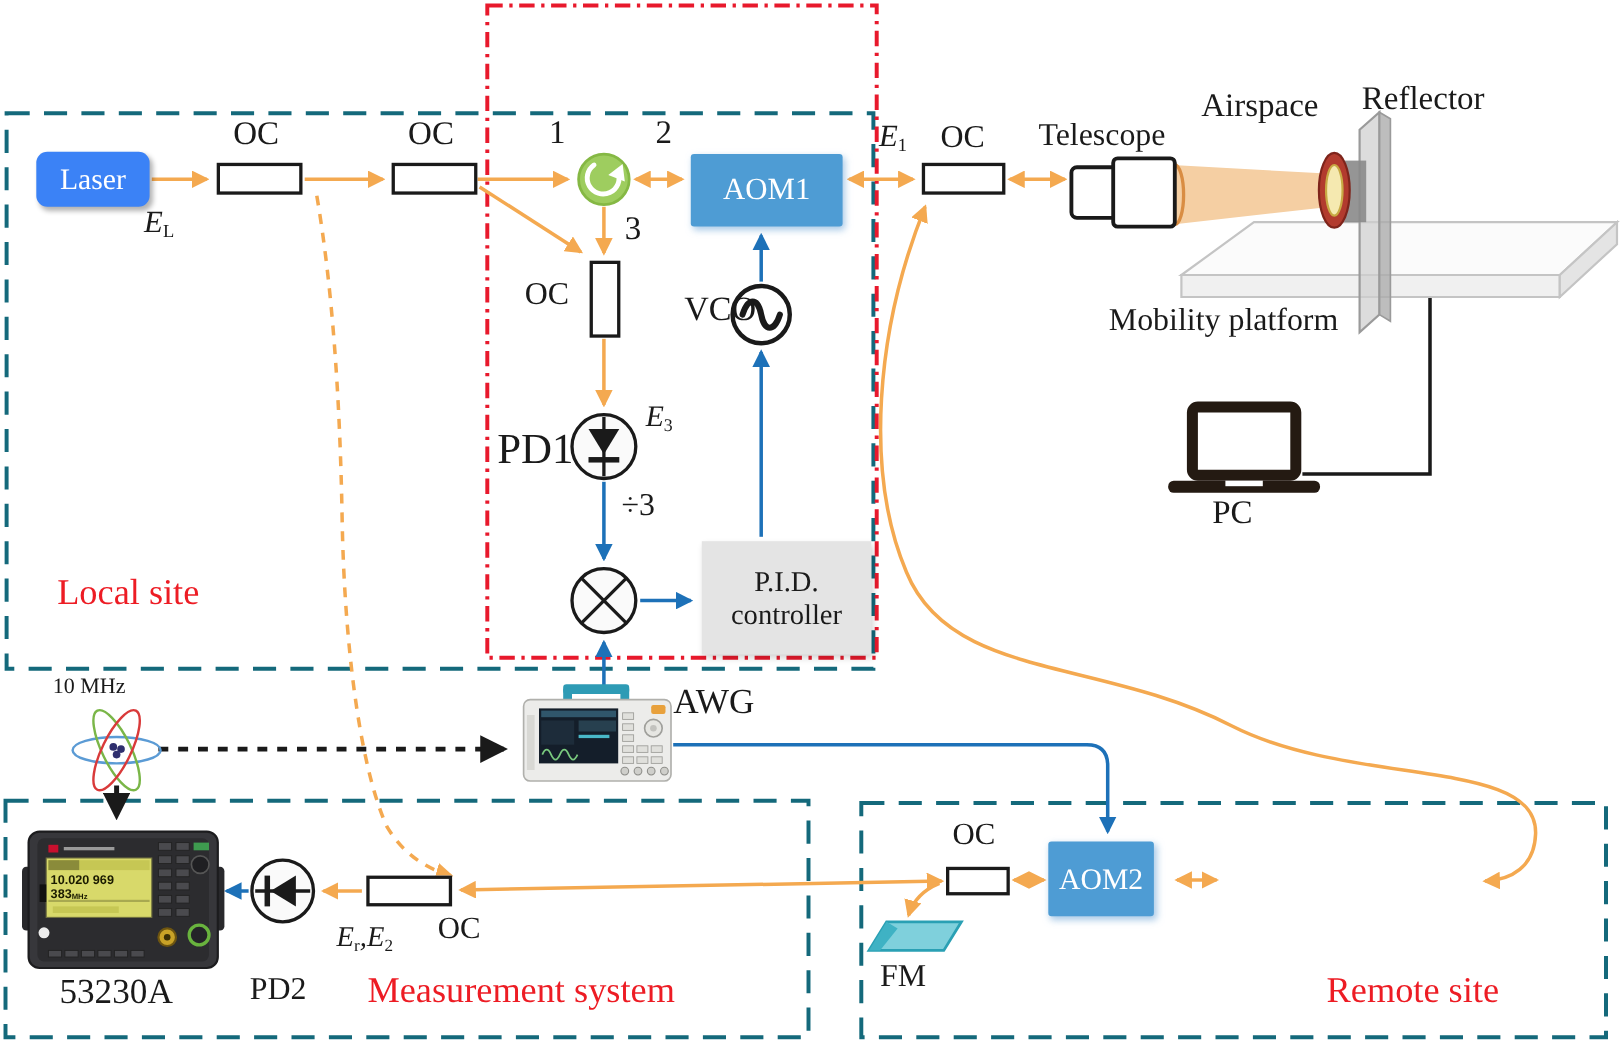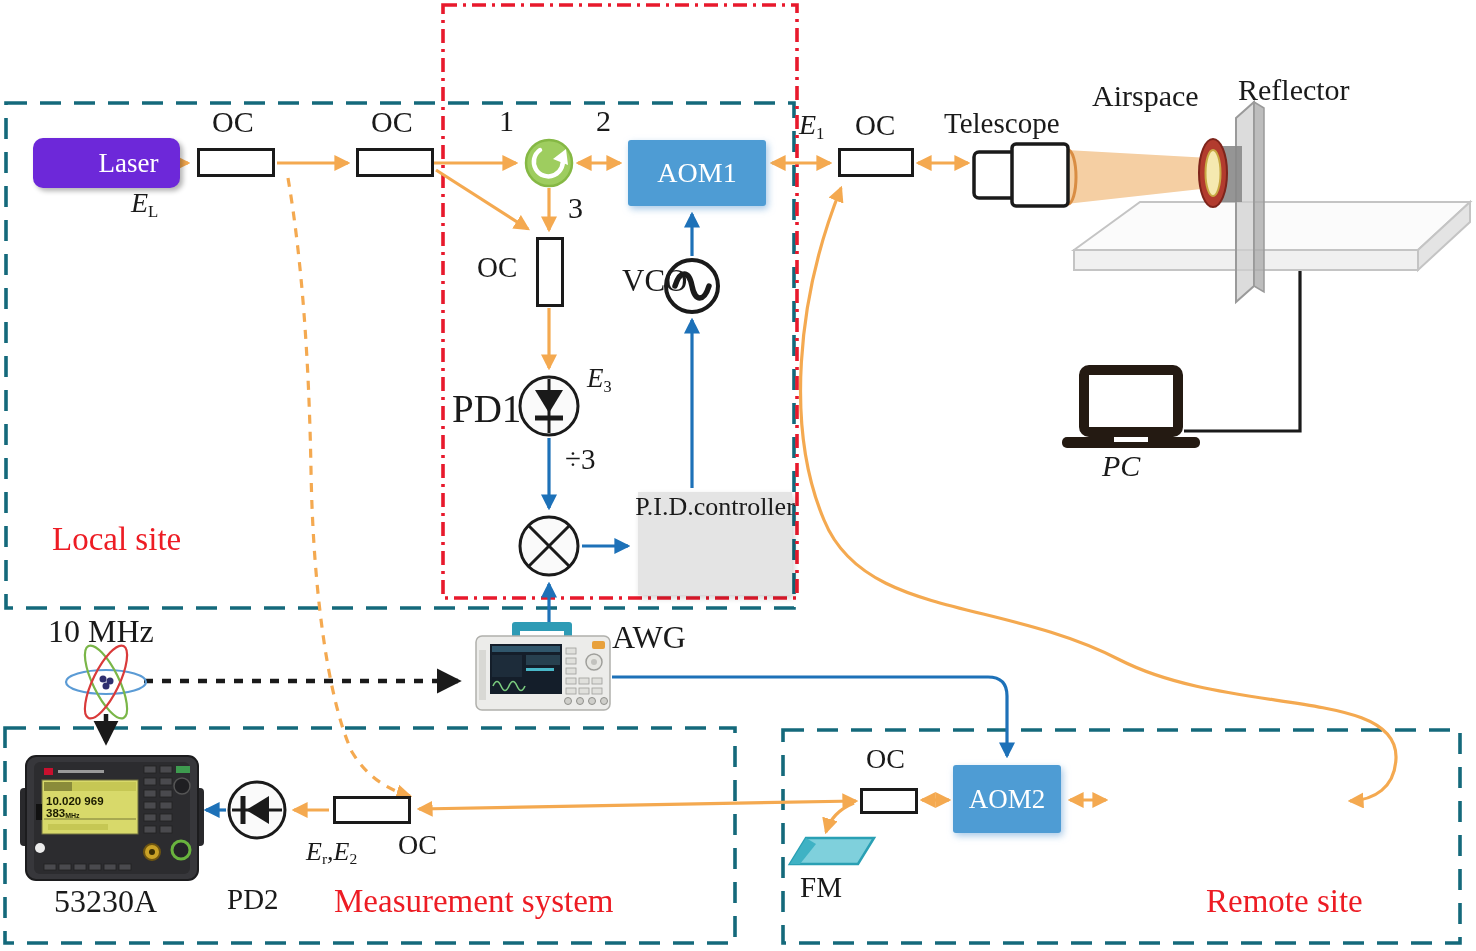--- a/index.html
+++ b/index.html
@@ -9,24 +9,24 @@
   .lbl{position:absolute;white-space:nowrap;font-size:29px;line-height:1.08;color:#1a1a1a;}
   .red{color:#ED1C24;}
   .sig{font-style:italic;}
   .sub{font-size:0.6em;vertical-align:-0.28em;font-style:normal;}
   .ocbox{position:absolute;background:#fff;border:3px solid #1a1a1a;box-sizing:border-box;}
   .bluebox{position:absolute;background:#4E9CD4;color:#fff;display:flex;align-items:center;
            justify-content:center;font-size:28px;border-radius:3px;
            box-shadow:2px 3px 7px rgba(110,165,215,.6);}
   .whitebox{position:absolute;background:#fff;border:2.5px solid #2a2a2a;box-sizing:border-box;
             display:flex;align-items:center;justify-content:center;font-size:27px;}
-  .graybox{position:absolute;background:#E4E4E4;display:flex;flex-direction:row;align-items:flex-start;
+  .graybox{position:absolute;background:#E4E4E4;display:flex;flex-direction:column;align-items:center;
            justify-content:center;font-size:26px;box-shadow:2px 3px 6px rgba(0,0,0,.18);}
-  .laser{position:absolute;background:#6d28d9;color:#fff;border-radius:10px;display:flex;
-         align-items:center;justify-content:center;font-size:27px;box-shadow:3px 3px 5px rgba(0,0,0,.3);padding-left:44px;}
+  .laser{position:absolute;background:#3b82f6;color:#fff;border-radius:10px;display:flex;
+         align-items:center;justify-content:center;font-size:27px;box-shadow:3px 3px 5px rgba(0,0,0,.3);}
   .ctr-display{position:absolute;left:46px;top:795px;width:88px;font-family:"Liberation Sans",sans-serif;
                font-size:11.5px;font-weight:bold;color:#1b1b00;letter-spacing:0px;}
   .ctr-display .unit{font-size:7px;vertical-align:-1px;}
   .sitetitle{font-size:33px;}
 </style>
 </head>
 <body>
 
 <div id="canvas">
 
@@ -280,37 +280,38 @@
 
 <div class="lbl sig" style="left:799px;top:110px;font-size:28px;">
   <span>E</span><span class="sub">1</span>
 </div>
 <div class="ocbox" style="left:838px;top:148px;width:76px;height:29px;"></div>
 <div class="lbl" style="left:855px;top:110px;font-size:29px;">OC</div>
 
 <div class="lbl" style="left:944px;top:108px;font-size:29px;">Telescope</div>
 <div class="lbl" style="left:1092px;top:80px;font-size:30px;">Airspace</div>
 <div class="lbl" style="left:1238px;top:74px;font-size:30px;">Reflector</div>
-<div class="lbl" style="left:1102px;top:450px;font-size:30px;font-style:italic;">PC</div>
-
-<div class="lbl" style="left:48px;top:614px;font-size:32px;">10 MHz</div>
+<div class="lbl" style="left:1008px;top:276px;font-size:29px;">Mobility platform</div>
+<div class="lbl" style="left:1102px;top:450px;font-size:30px;">PC</div>
+
+<div class="lbl" style="left:48px;top:614px;font-size:20px;">10 MHz</div>
 
 <div class="ctr-display">
   <span>10.020 969 383</span><span class="unit">MHz</span>
 </div>
 <div class="lbl" style="left:54px;top:884px;font-size:32px;">53230A</div>
 <div class="lbl" style="left:227px;top:884px;font-size:29px;">PD2</div>
 <div class="lbl sig" style="left:306px;top:838px;font-size:26px;">
   <span>E</span><span class="sub">r</span><span>,</span><span>E</span><span class="sub">2</span>
 </div>
 <div class="ocbox" style="left:333px;top:796px;width:78px;height:28px;"></div>
 <div class="lbl" style="left:398px;top:830px;font-size:28px;">OC</div>
 <div class="lbl red sitetitle" style="left:334px;top:884px;">Measurement system</div>
 
 <div class="ocbox" style="left:860px;top:788px;width:58px;height:26px;"></div>
 <div class="lbl" style="left:866px;top:744px;font-size:28px;">OC</div>
-<div class="bluebox" style="left:953px;top:765px;width:108px;height:68px;font-size:27px;">
+<div class="bluebox" style="left:953px;top:765px;width:96px;height:68px;font-size:27px;">
   <span>AOM2</span>
 </div>
 <div class="lbl" style="left:800px;top:872px;font-size:29px;">FM</div>
 <div class="lbl red sitetitle" style="left:1206px;top:884px;">Remote site</div>
 
 </div>
 
 </body></html>

